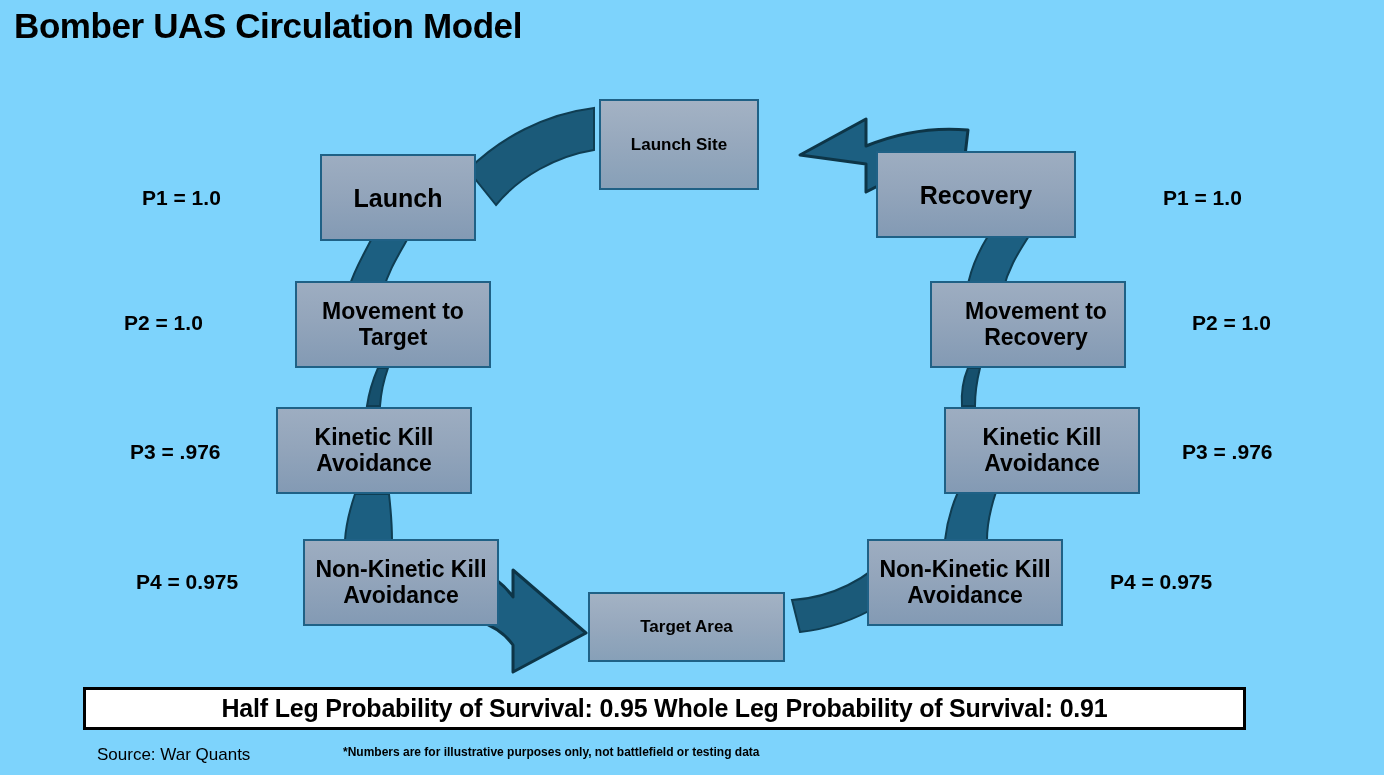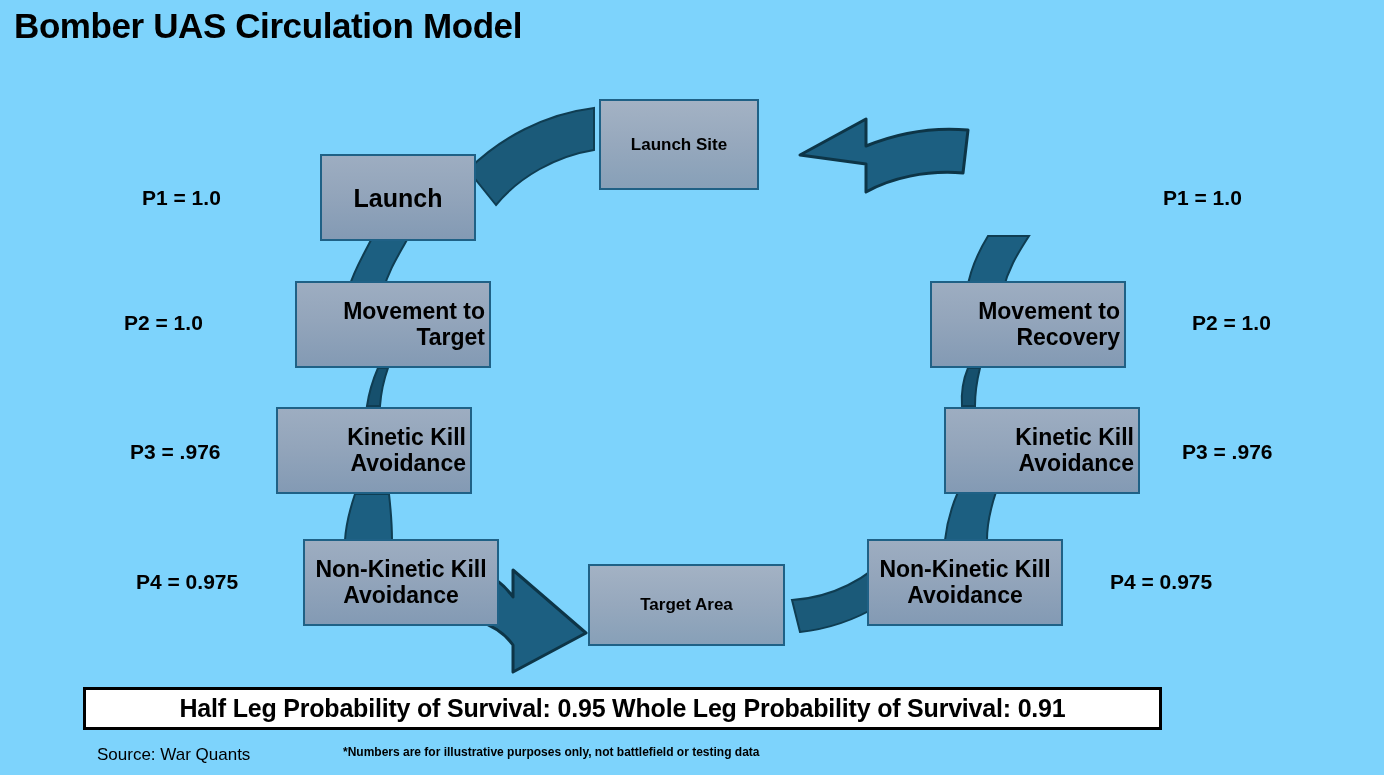--- a/index.html
+++ b/index.html
@@ -52,39 +52,39 @@
     color: #000000;
     font-weight: bold;
     line-height: 1.12;
     padding: 2px 4px;
   }
   .box.endpoint {
     background: linear-gradient(to bottom, #a3b2c4 0%, #96a8bd 50%, #87a0b8 100%);
     font-size: 17px;
   }
   .box.stage-lg { font-size: 25px; }
-  .box.stage-md { font-size: 23px; text-align: right; }
+  .box.stage-md { font-size: 23px; }
   .box.stage-sm { font-size: 23px; }
 
   
   .plabel {
     position: absolute;
     font-size: 21px;
     font-weight: bold;
     color: #000000;
     white-space: nowrap;
     text-align: center;
   }
 
   
   #banner {
     position: absolute;
     left: 83px;
     top: 687px;
-    width: 1079px;
+    width: 1163px;
     height: 43px;
     box-sizing: border-box;
     border: 3px solid #000000;
     background: #ffffff;
     display: flex;
     align-items: center;
     justify-content: center;
   }
   #banner-text {
     font-size: 25px;
@@ -150,40 +150,43 @@
              L 866 136
              C 900 122, 934 117, 968 120 Z" fill="#1c5f81" stroke="#0d3547" stroke-width="3" stroke-linejoin="round" transform="translate(0,10)"></path>
 
     <path d="M 468 170 C 500 138, 545 114, 594 108 L 594 150 C 556 156, 519 177, 496 205 Z" fill="#1b5a79" stroke="#0f3d52" stroke-width="2"></path>
   </svg>
 
   <div class="box endpoint" style="left:599px; top:99px; width:160px; height:91px;">
     <span>Launch Site</span>
   </div>
 
-  <div class="box endpoint" style="left:588px; top:564px; width:197px; height:82px;">
+  <div class="box endpoint" style="left:588px; top:592px; width:197px; height:70px;">
     <span>Target Area</span>
   </div>
 
   <div class="box stage-lg" style="left:320px; top:154px; width:156px; height:87px;">
     <span>Launch</span>
   </div>
 
   <div class="box stage-md" style="left:295px; top:281px; width:196px; height:87px;">
     <span>Movement to Target</span>
   </div>
 
   <div class="box stage-md" style="left:276px; top:407px; width:196px; height:87px;">
     <span>Kinetic Kill Avoidance</span>
   </div>
 
   <div class="box stage-sm" style="left:303px; top:539px; width:196px; height:87px;">
     <span>Non-Kinetic Kill Avoidance</span>
   </div>
 
+  <div class="box stage-lg" style="left:876px; top:151px; width:200px; height:87px;">
+    <span>Recovery</span>
+  </div>
 
   <div class="box stage-md" style="left:930px; top:281px; width:196px; height:87px;padding-left:20px;">
     <span>Movement to Recovery</span>
   </div>
 
   <div class="box stage-md" style="left:944px; top:407px; width:196px; height:87px;">
     <span>Kinetic Kill Avoidance</span>
   </div>
 
   <div class="box stage-sm" style="left:867px; top:539px; width:196px; height:87px;">

